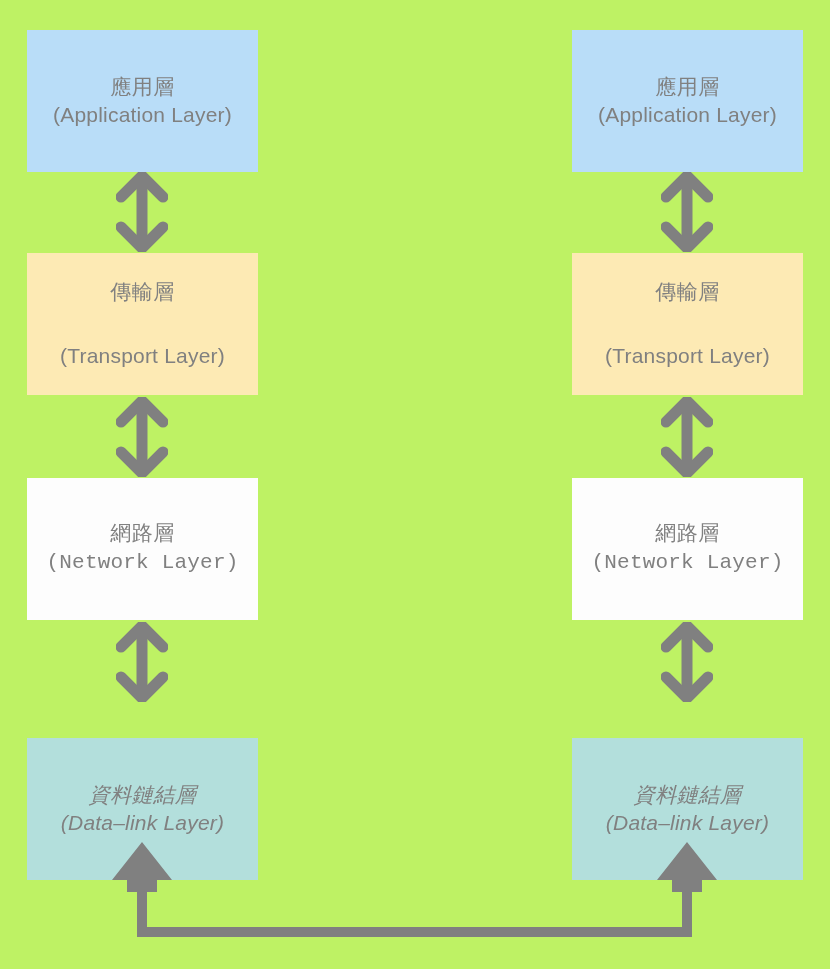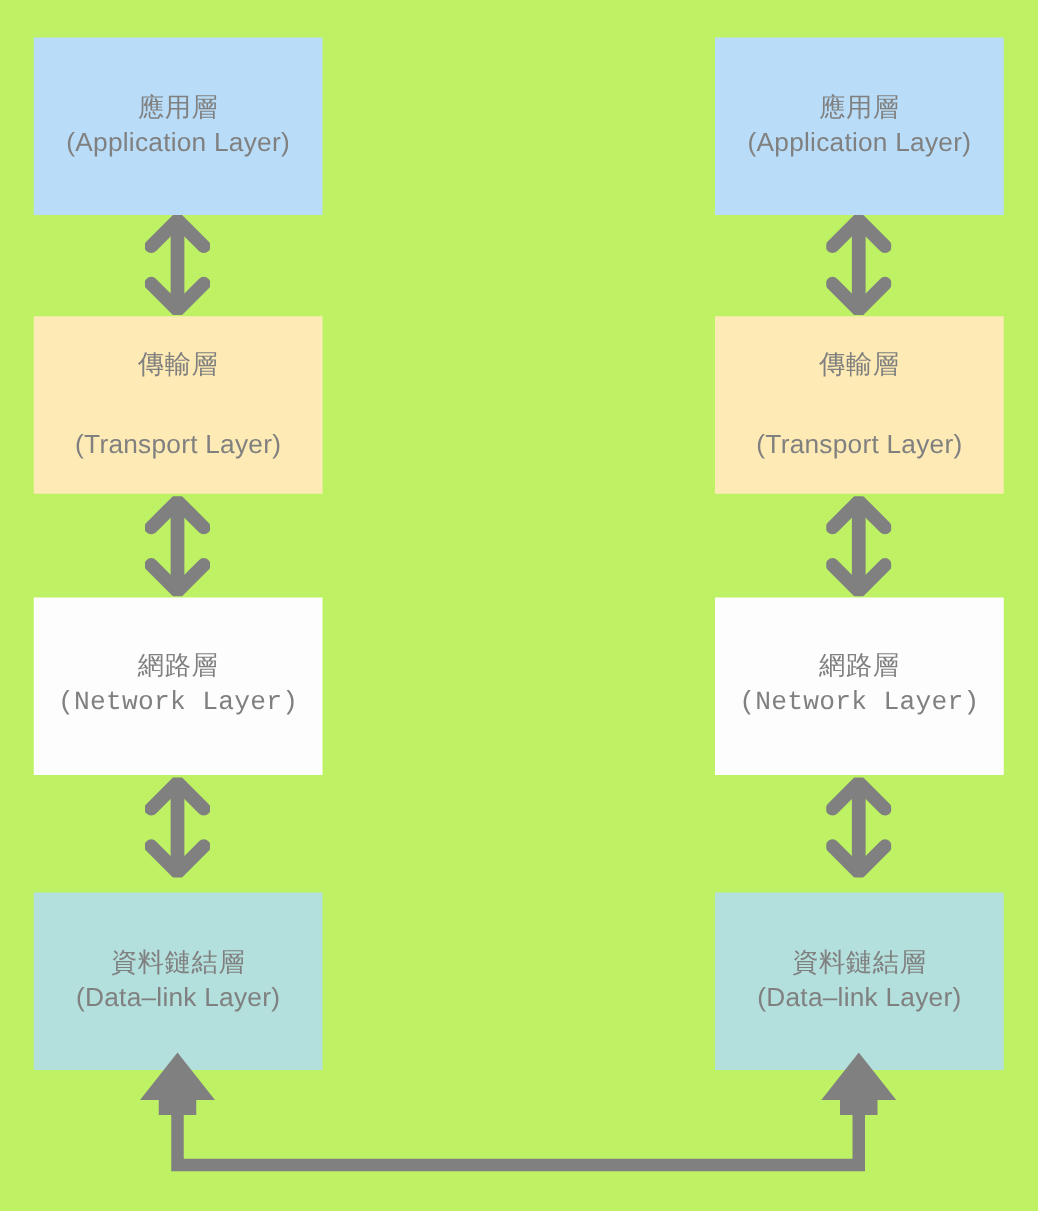--- a/index.html
+++ b/index.html
@@ -40,21 +40,21 @@
     letter-spacing: 0.2px;
     white-space: nowrap;
   }
   
   .col-left  { left: 27px; }
   .col-right { left: 572px; }
   
   .row-0 { top: 30px; }
   .row-1 { top: 253px; gap: 36px; }
   .row-2 { top: 478px; font-family: Liberation Mono, monospace; }
-  .row-3 { top: 714px; }
+  .row-3 { top: 738px; font-style: italic; }
 
   .dbl-arrow {
     position: absolute;
     width: 52px;
     height: 80px;
   }
   .dbl-arrow svg { display: block; }
 
   .bottom-link {
     position: absolute;

